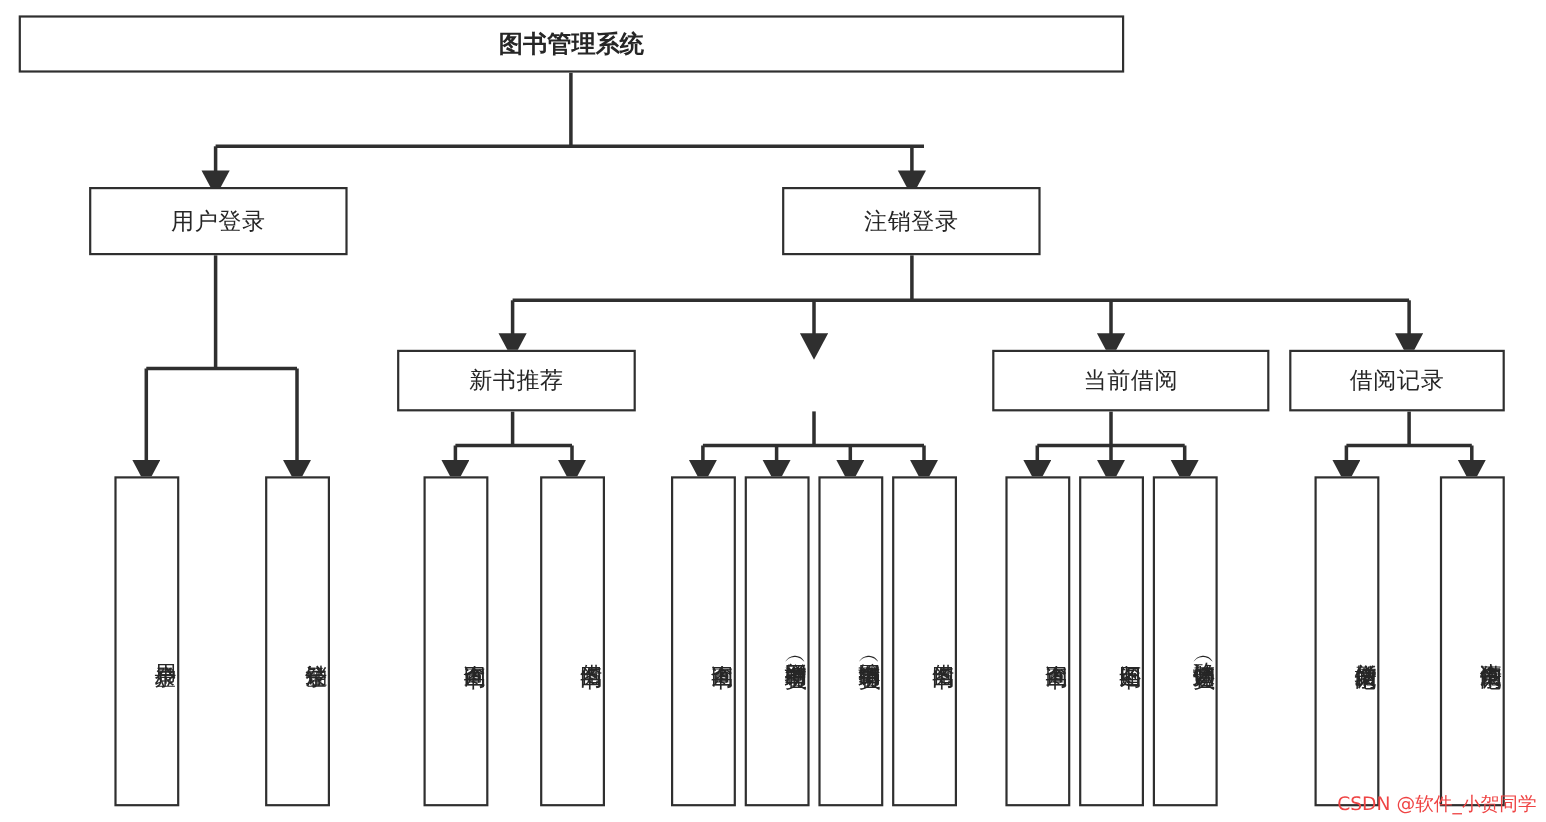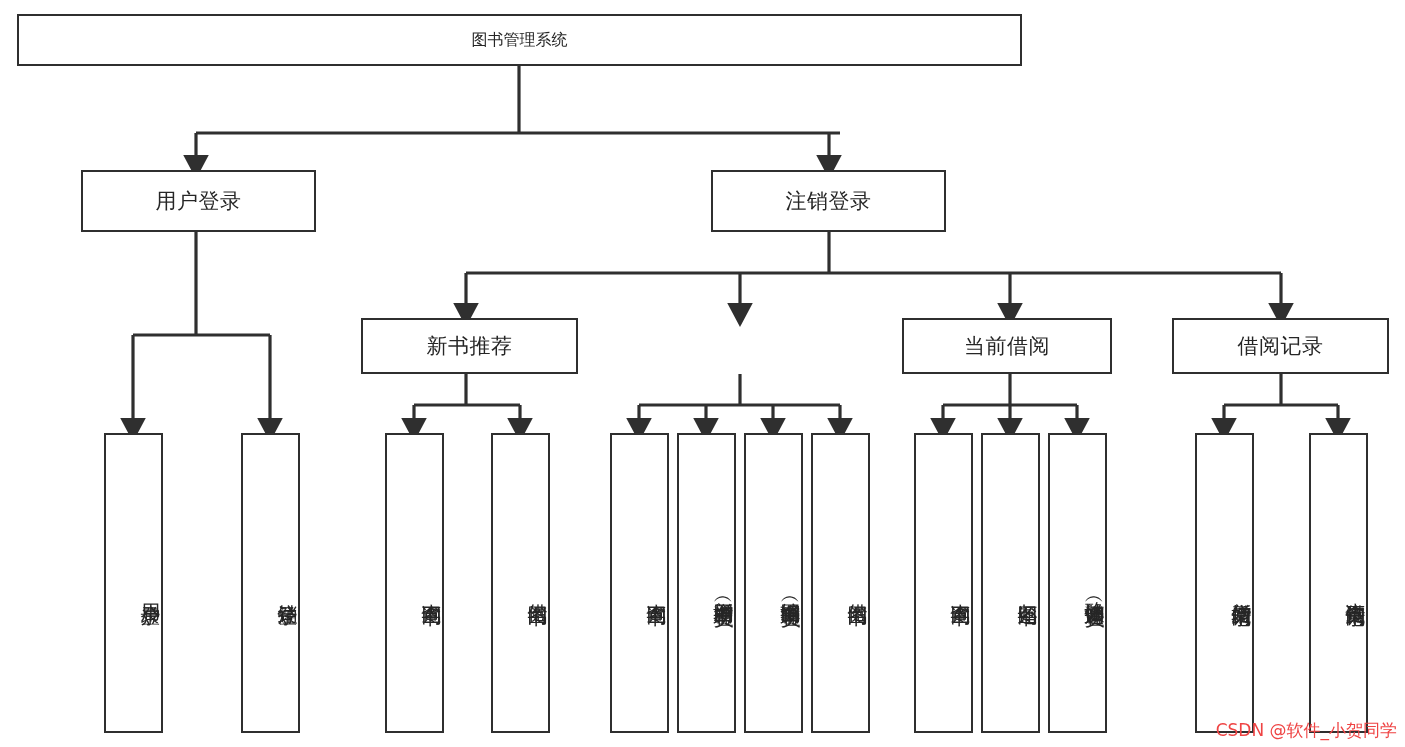--- a/index.html
+++ b/index.html
@@ -34,21 +34,22 @@
     display: flex;
     align-items: center;
     justify-content: center;
     color: #262626;
   }
   .node-box.horiz {
     font-size: 21px;
     letter-spacing: 0.5px;
   }
   .node-box.root {
-    font-size: 16px;
+    font-size: 22px;
+    font-weight: bold;
   }
   .node-box.vert {
     writing-mode: vertical-rl;
     text-orientation: upright;
     align-items: flex-start;
     justify-content: center;
     padding-top: 14px;
     font-size: 20px;
     line-height: 1.05;
     letter-spacing: 1px;
@@ -133,24 +134,24 @@
   <div class="node-box horiz" style="left:81px; top:170px; width:235px; height:62px;">
     <span class="node-label">用户登录</span>
   </div>
   <div class="node-box horiz" style="left:711px; top:170px; width:235px; height:62px;">
     <span class="node-label">注销登录</span>
   </div>
 
   <div class="node-box horiz" style="left:361px; top:318px; width:217px; height:56px;">
     <span class="node-label">新书推荐</span>
   </div>
-  <div class="node-box horiz" style="left:902px; top:318px; width:210px; height:56px;align-items:center;">
+  <div class="node-box horiz" style="left:902px; top:318px; width:252px; height:56px;align-items:center;">
     <span class="node-label">当前借阅</span>
   </div>
-  <div class="node-box horiz" style="left:1172px; top:318px; width:217px; height:56px;">
+  <div class="node-box horiz" style="left:1172px; top:318px; width:196px; height:56px;">
     <span class="node-label">借阅记录</span>
   </div>
 
   <div class="node-box vert" style="left:104px; top:433px; width:59px; height:300px;">
     <span class="node-label">用户登录</span>
   </div>
   <div class="node-box vert" style="left:241px; top:433px; width:59px; height:300px;">
     <span class="node-label">注销登录</span>
   </div>
 

